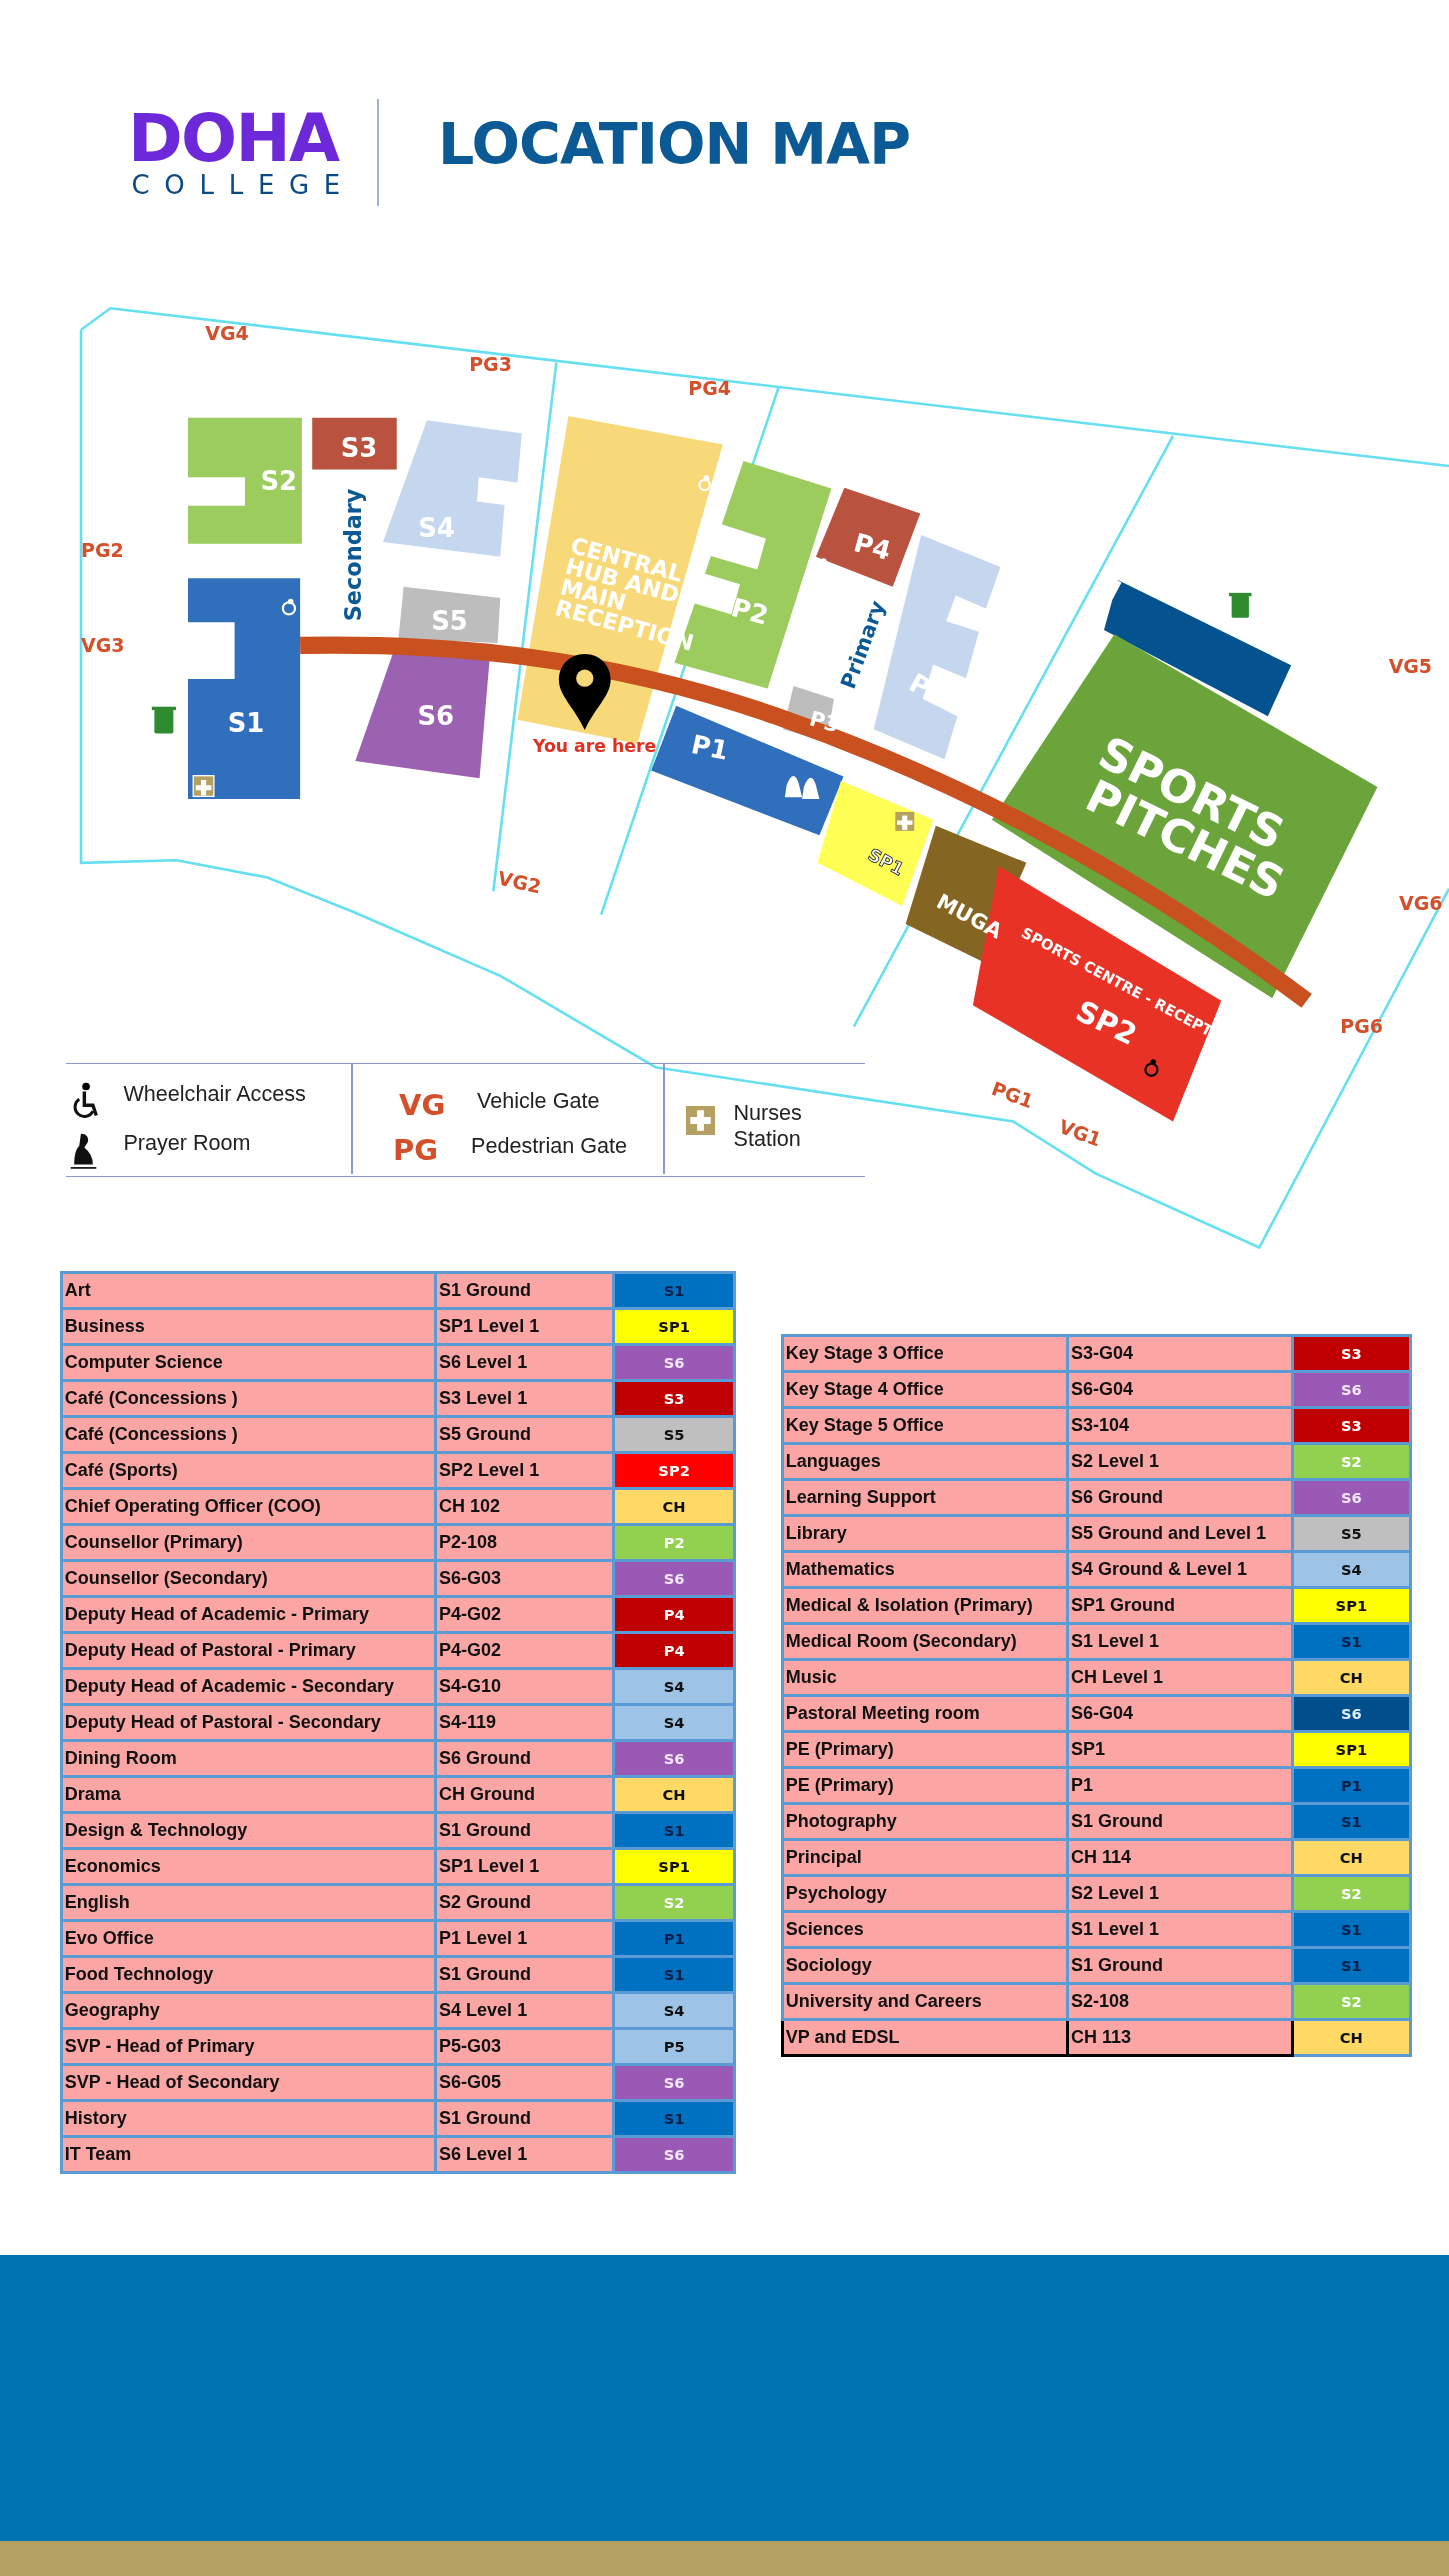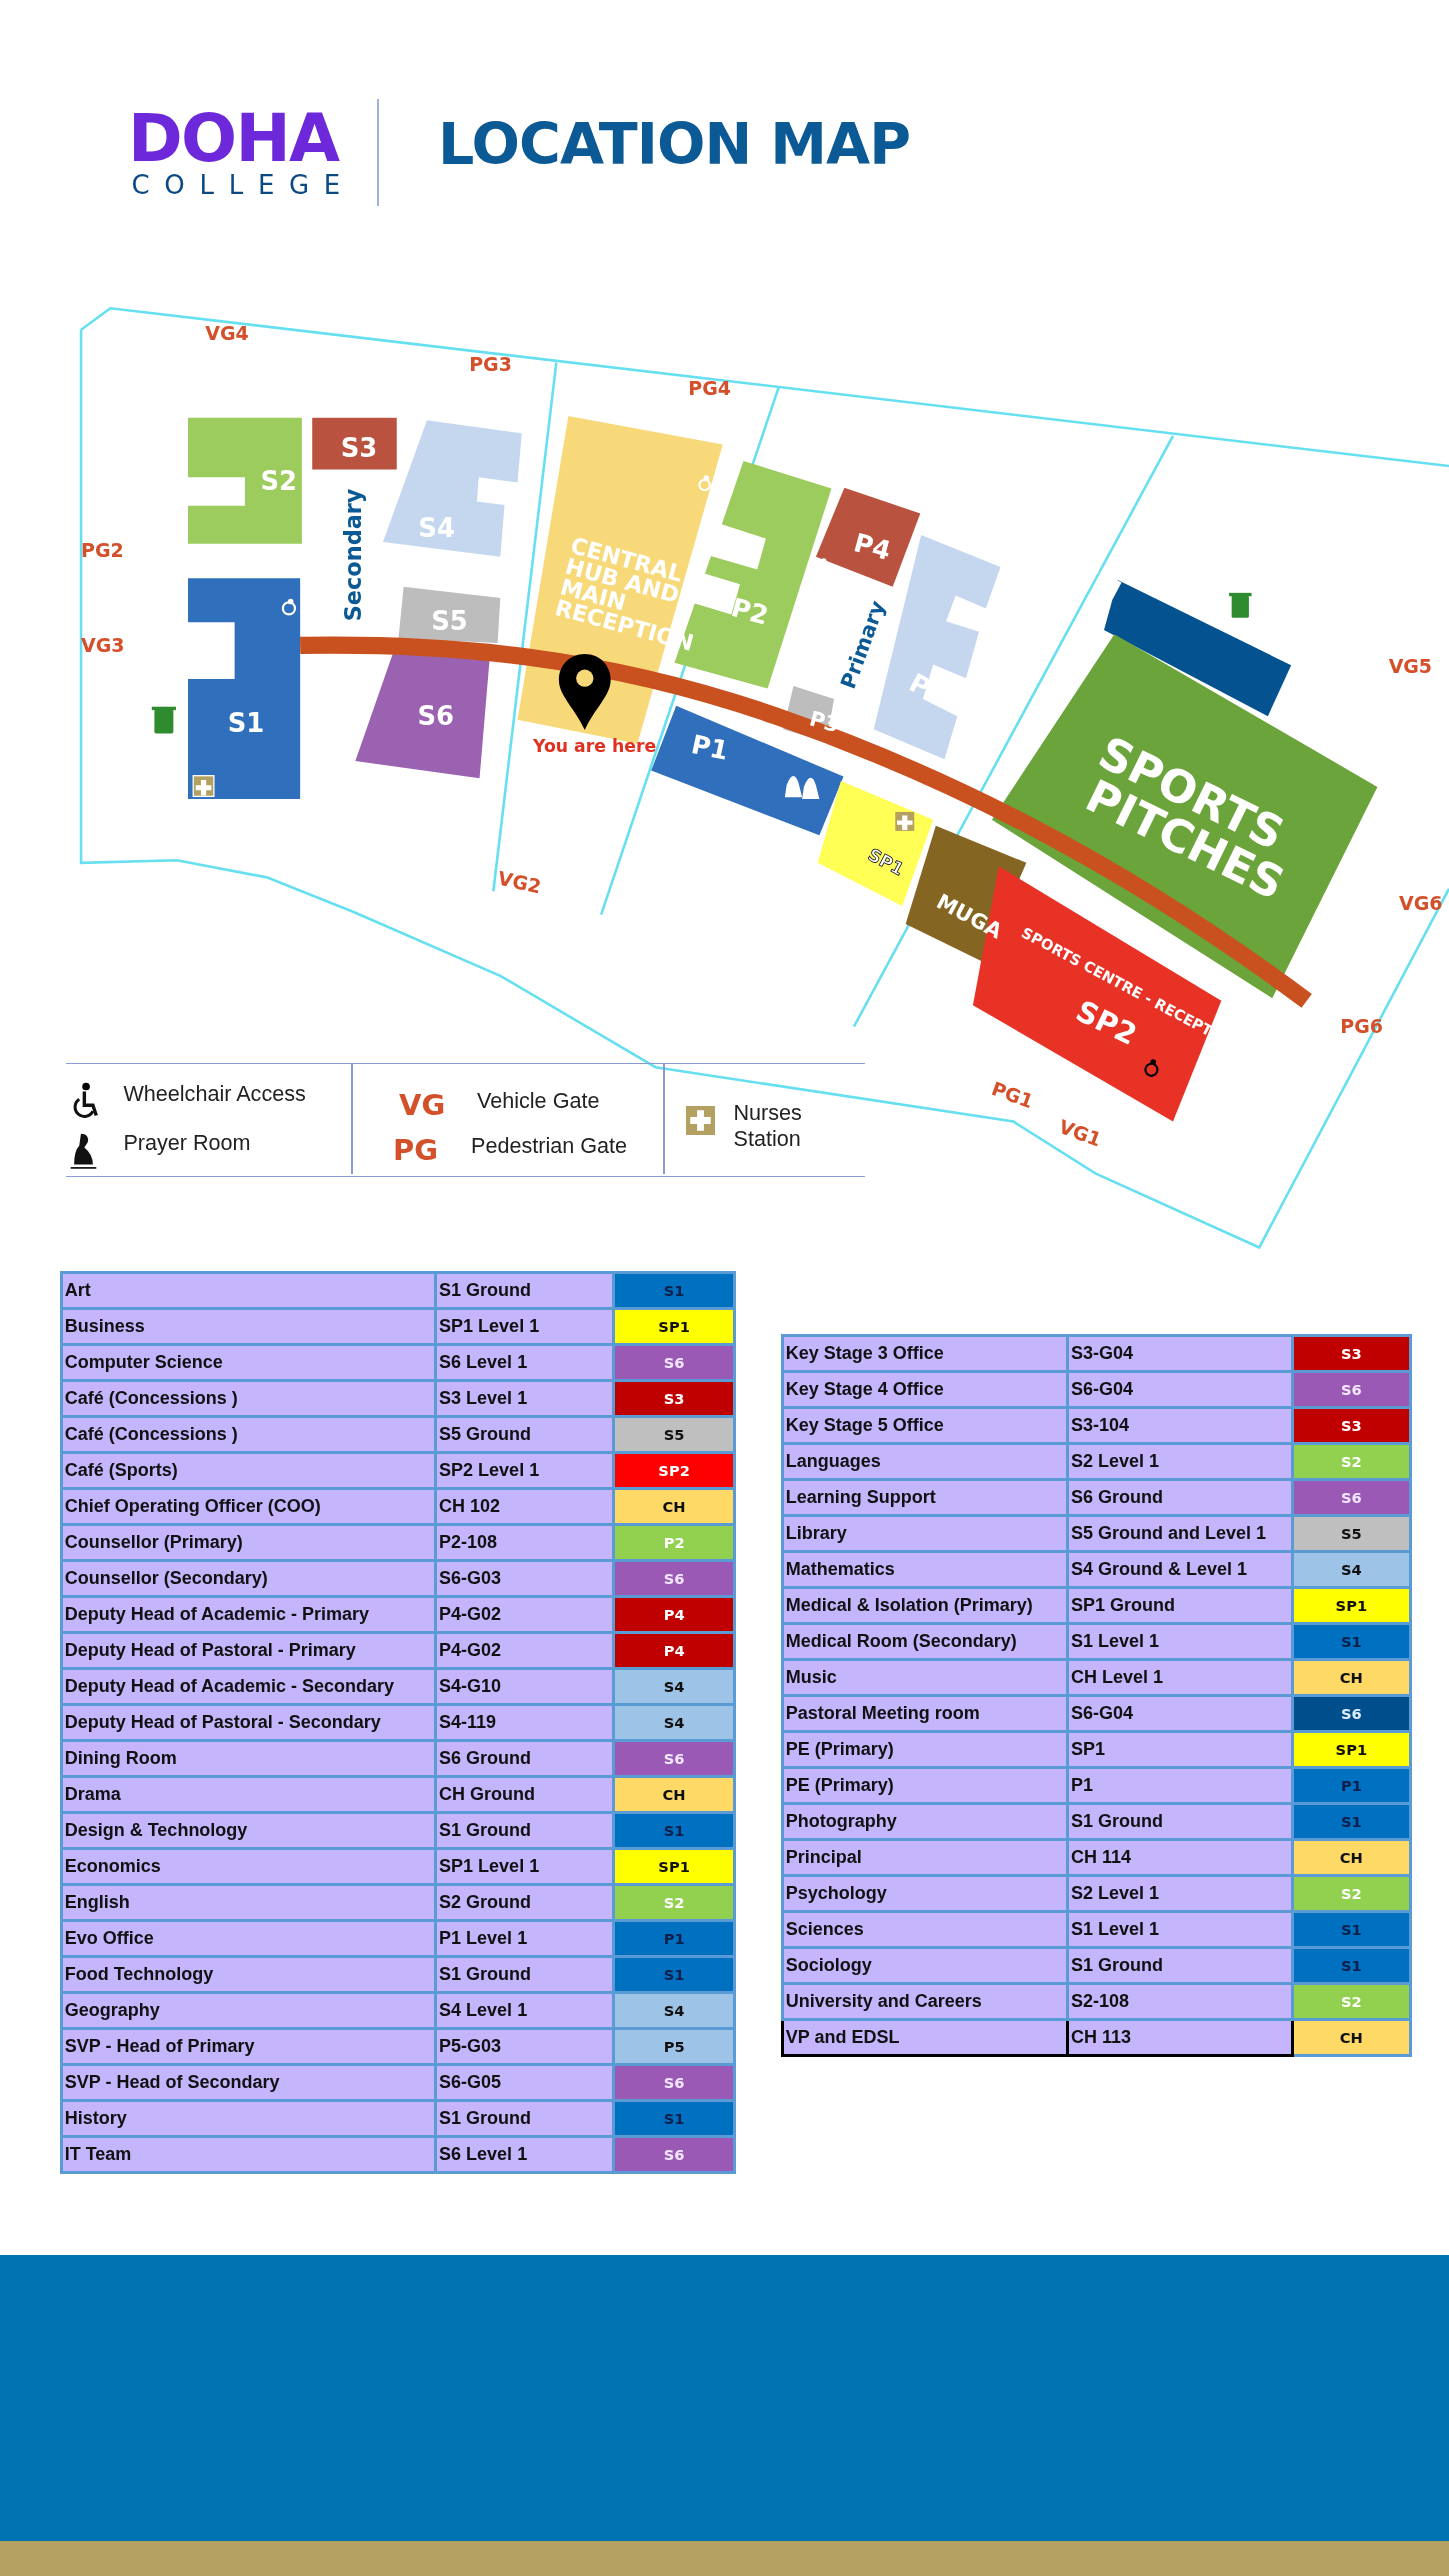--- a/index.html
+++ b/index.html
@@ -20,21 +20,21 @@
   .map-text { font-family: "DejaVu Sans", sans-serif; font-weight: bold; }
 
   
   .legend { position: absolute; left: 66px; top: 1063px; width: 799px; height: 114px; border-top: 1.7px solid #8a9ad8; border-bottom: 1.7px solid #8a9ad8; }
   .legend-sep { position: absolute; top: 0; width: 1.7px; height: 110px; background: #8a9ad8; }
   .legend-item { position: absolute; display: flex; align-items: flex-start; font-family: "Liberation Sans", sans-serif; font-size: 21.6px; color: #222; }
   .legend-code { font-family: "DejaVu Sans", sans-serif; font-weight: bold; font-size: 29px; color: #d4502a; width: 78px; }
   .legend-icon { width: 35px; height: 40px; margin-right: 22.4px; display: inline-flex; align-items: center; justify-content: center; }
 
   
-  .dir-table { position: absolute; border-collapse: collapse; background: #c4b5fd; }
+  .dir-table { position: absolute; border-collapse: collapse; background: #fca5a5; }
   .dir-table td { border: 3.5px solid #5b9bd5; height: 36px; padding: 0 1.7px; font-family: "Liberation Sans", sans-serif; font-weight: bold; font-size: 18px; color: #111; white-space: nowrap; overflow: hidden; }
   .dir-table td.code { text-align: center; font-size: 14.7px; font-family: "DejaVu Sans", sans-serif; }
   .dir-table tr.highlight td.name, .dir-table tr.highlight td.room { border: 3.5px solid #000; }
 
   
   .footer-blue { position: absolute; left: 0; top: 2255px; width: 1449px; height: 286px; background: #0074b3; }
   .footer-gold { position: absolute; left: 0; top: 2541px; width: 1449px; height: 35px; background: #b4a162; }
 </style>
 </head>
 <body>

